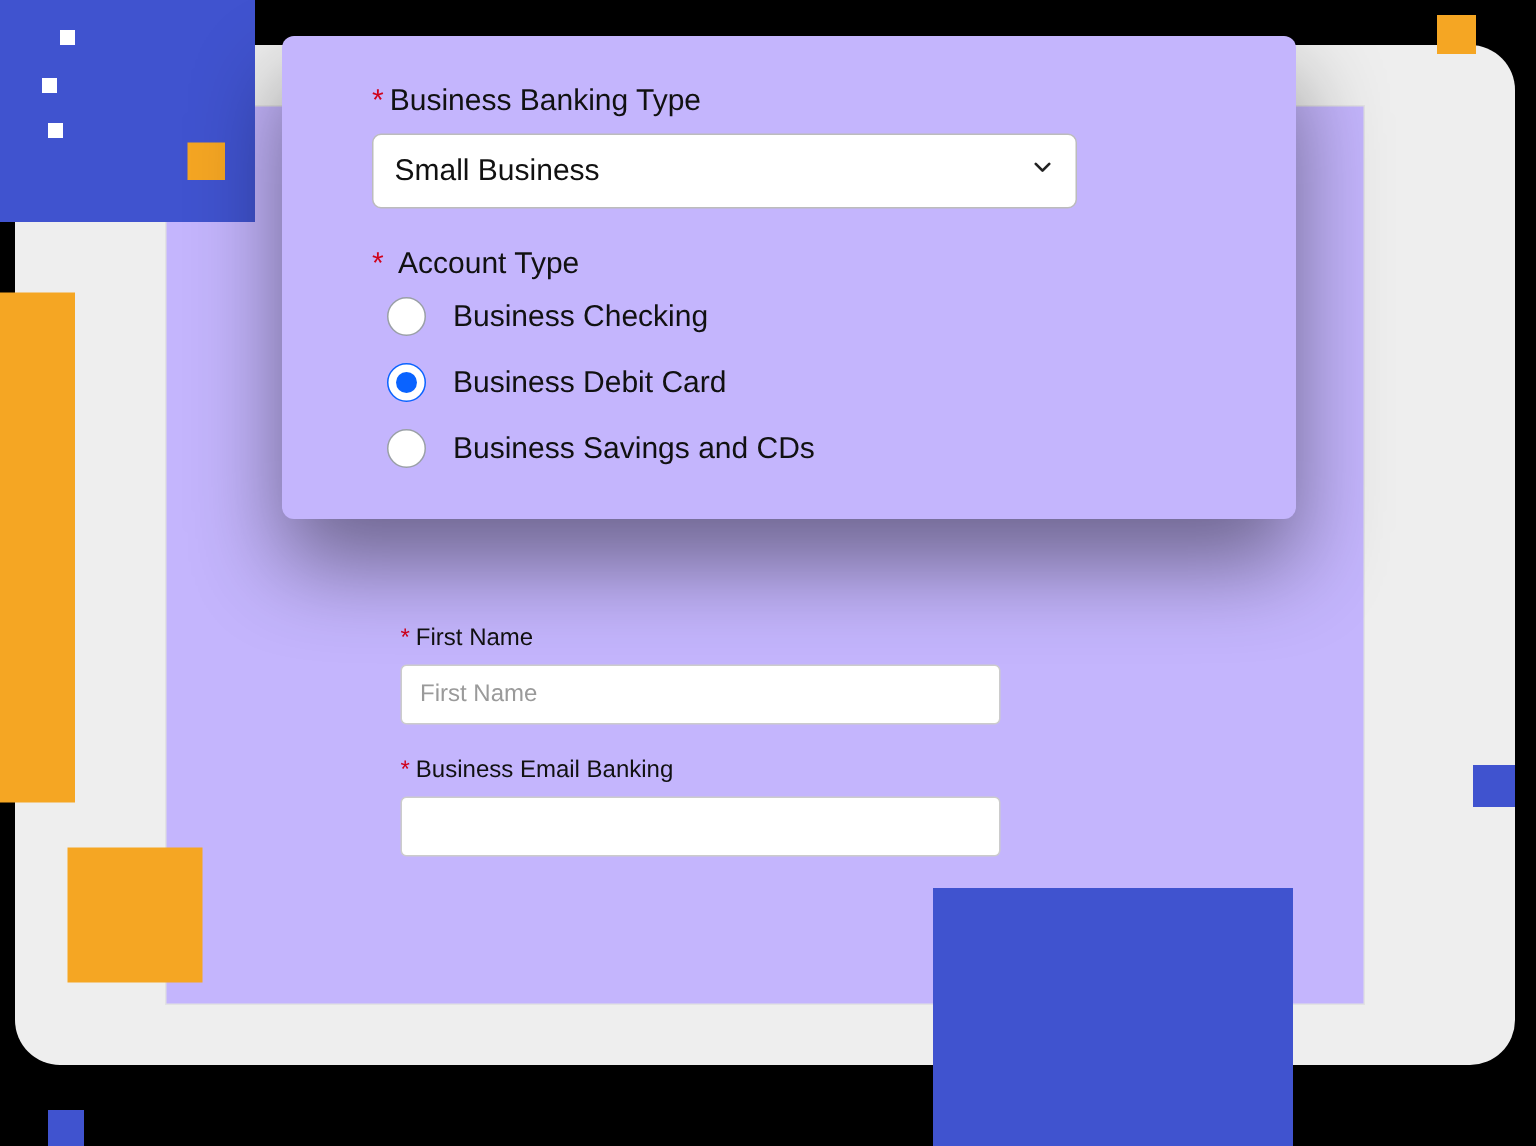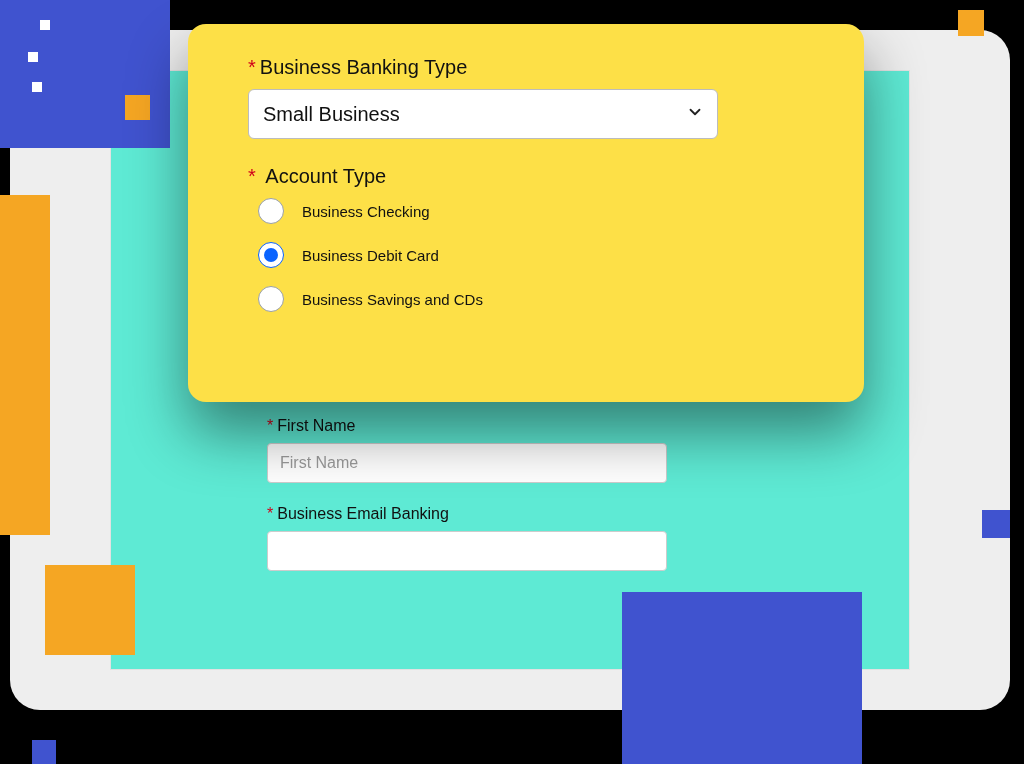--- a/index.html
+++ b/index.html
@@ -26,43 +26,43 @@
     left: 10px; top: 30px;
     width: 1000px; height: 680px;
     background:#eeeeee;
     border-radius: 30px;
     box-shadow: 0 10px 30px rgba(0,0,0,0.25);
   }
   .device-inner {
     position: absolute;
     left: 100px; top: 40px;
     width: 800px; height: 600px;
-    background:#5eead4;
+    background:#c4b5fd;
     border: 1px solid #e2e2e2;
   }
 
   
   .lower-form { position:absolute; left:156px; top:346px; width:400px; }
   .field { margin-bottom: 22px; }
   .field label { display:block; font-size:16px; color:#111; margin-bottom:8px; }
   .req { color:#d0021b; margin-right:4px; }
   .field input {
     width:100%; height:40px;
     border:1px solid #ccc; border-radius:4px;
     padding:0 12px; font-size:16px; color:#333;
   }
   .field input::placeholder { color:#9a9a9a; }
 
   
   .card {
     position:absolute;
     left:188px; top:24px;
-    width:676px; height:378px;
-    background:#fde047;
-    border-radius:18px;
+    width:676px; height:322px;
+    background:#c4b5fd;
+    border-radius:8px;
     box-shadow: 0 30px 60px rgba(0,0,0,0.45);
     padding: 32px 60px 32px 60px;
   }
   .card .group-label { font-size:20px; color:#111; margin-bottom:10px; }
   .select-wrap { position:relative; width:470px; }
   .select {
     width:100%; height:50px;
     border:1px solid #bcbcbc; border-radius:6px;
     padding:0 44px 0 14px;
     font-size:20px; color:#111; background:#fff;
@@ -75,21 +75,21 @@
   .radios { margin-top:26px; }
   .radio-row { display:flex; align-items:center; gap:18px; margin: 10px 0 18px 10px; cursor:pointer; }
   .radio {
     width:26px; height:26px; border-radius:50%;
     border:1.5px solid #9aa0a6; background:#fff;
     display:flex; align-items:center; justify-content:center;
     flex-shrink:0;
   }
   .radio.selected { border-color:#0a63ff; }
   .radio.selected::after { content:""; width:14px; height:14px; border-radius:50%; background:#0a63ff; }
-  .radio-text { font-size:15px; color:#111; }
+  .radio-text { font-size:20px; color:#111; }
 </style>
 </head>
 <body>
 
 <div class="stage">
 
   <div class="device">
     <div class="device-inner">
 
       <div class="lower-form">

